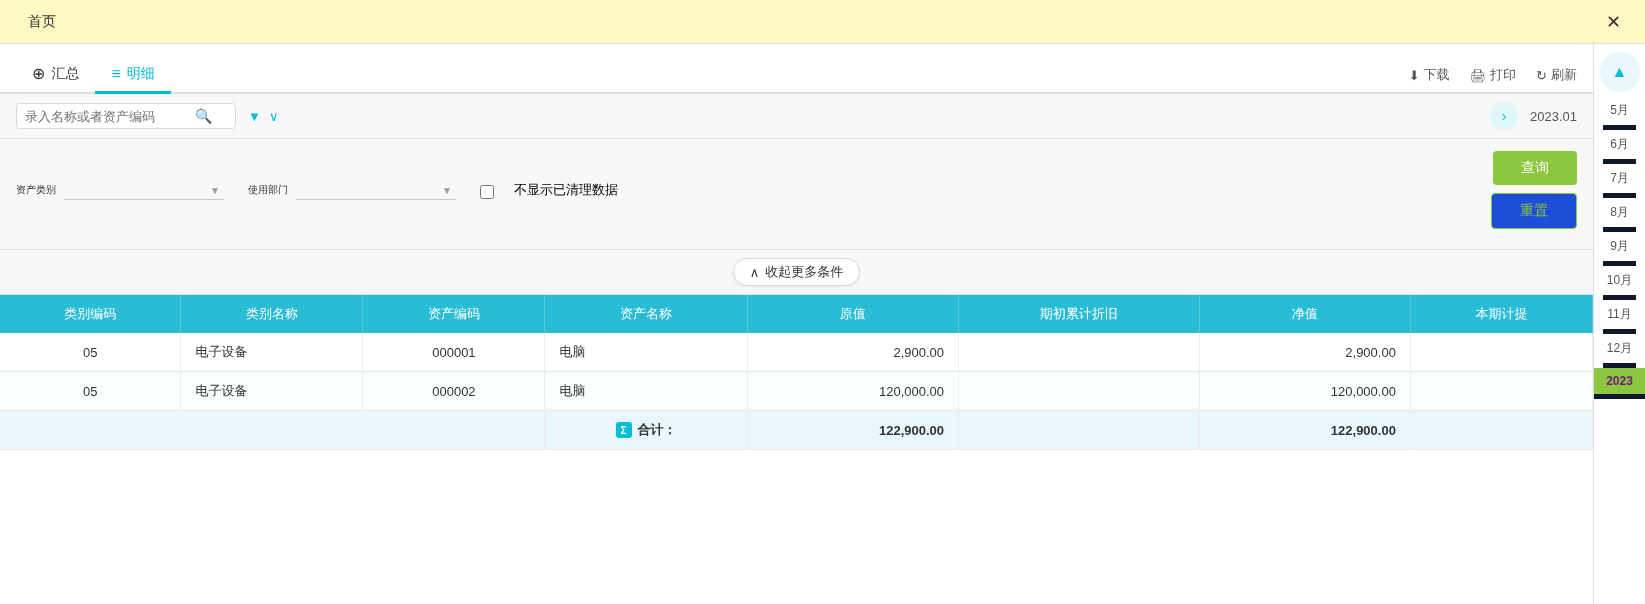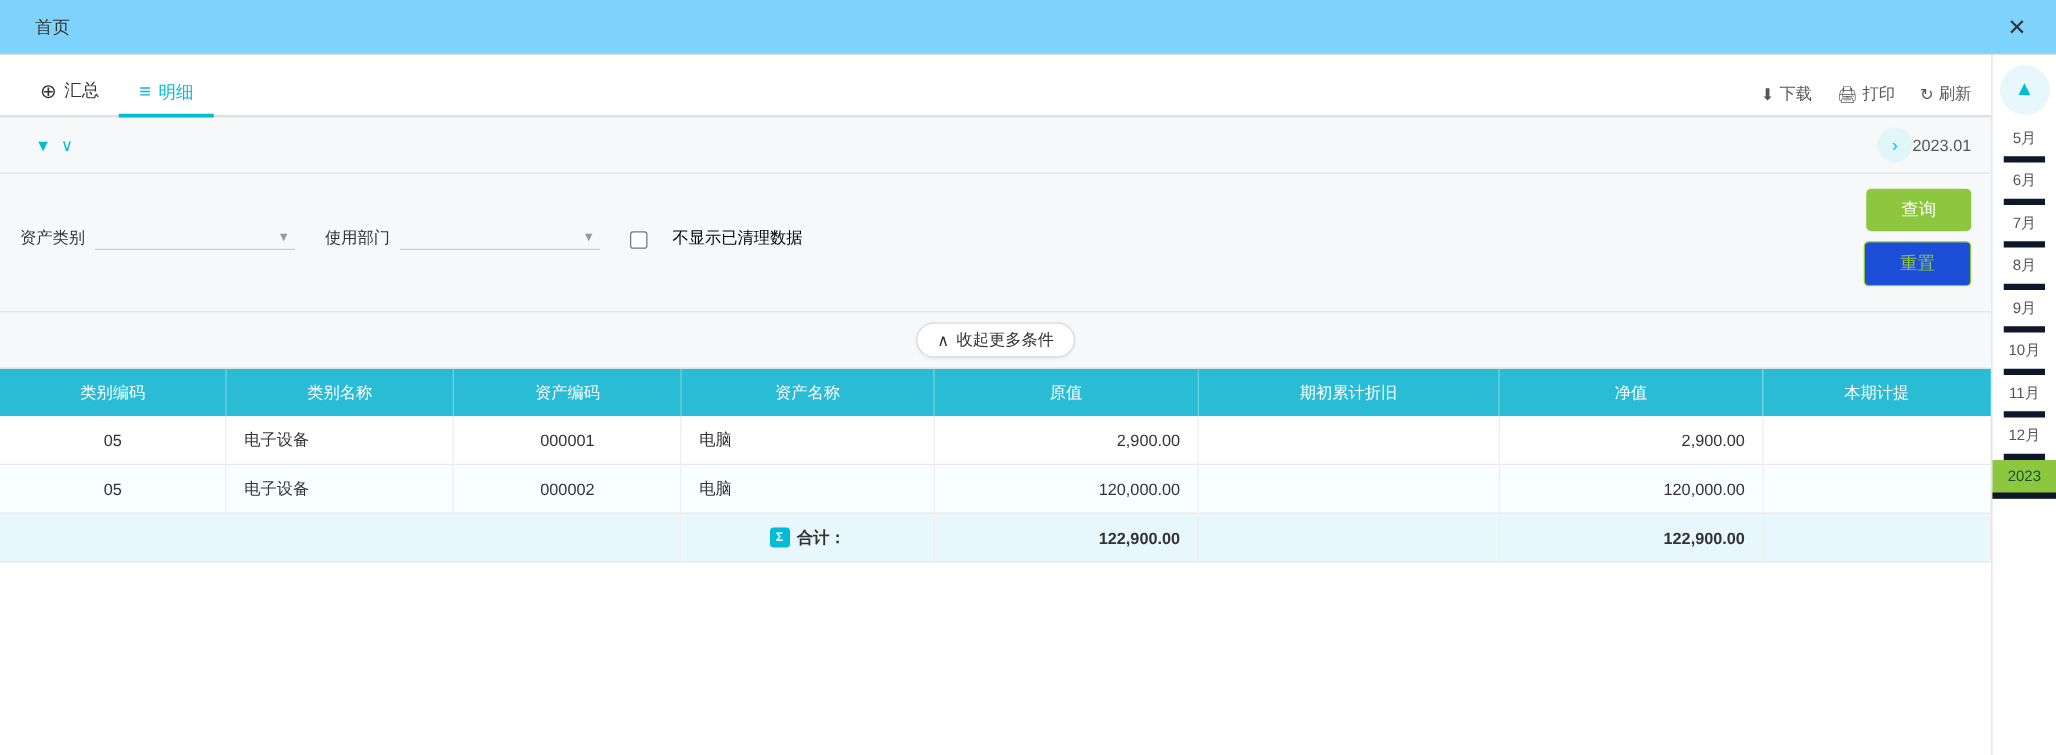--- a/index.html
+++ b/index.html
@@ -11,21 +11,21 @@
       height: 604px;
       overflow: hidden;
       display: flex;
       flex-direction: column;
     }
 
     
     .top-nav {
       display: flex;
       align-items: center;
-      background: #7dd3fc;
+      background: #fef9c3;
       height: 44px;
       border-bottom: 1px solid #e0e0e0;
       padding: 0 16px;
       flex-shrink: 0;
     }
     .nav-home {
       color: #333;
       font-size: 14px;
       padding: 0 12px;
       cursor: pointer;
@@ -160,21 +160,21 @@
       background: #e0f7fa;
       border-radius: 50%;
       display: flex;
       align-items: center;
       justify-content: center;
       cursor: pointer;
       color: #00bcd4;
       font-size: 14px;
     }
     .date-label {
-      margin-left: 0;
+      margin-left: 12px;
       color: #555;
       font-size: 13px;
       white-space: nowrap;
     }
 
     
     .advanced-filters {
       background: #f7f8fa;
       padding: 12px 16px;
       border-bottom: 1px solid #e0e0e0;
@@ -186,21 +186,21 @@
       gap: 24px;
       margin-bottom: 8px;
     }
     .filter-field {
       display: flex;
       align-items: center;
       gap: 8px;
     }
     .filter-label {
       color: #333;
-      font-size: 13px;
+      font-size: 10px;
       white-space: nowrap;
       text-align: right;
     }
     .filter-select {
       width: 160px;
       border: none;
       border-bottom: 1px solid #ccc;
       background: transparent;
       font-size: 13px;
       padding: 2px 20px 2px 4px;
@@ -372,22 +372,22 @@
       width: 100%;
       text-align: center;
       padding: 6px 4px;
       font-size: 12px;
       color: #555;
       cursor: pointer;
       border-bottom: 5px solid #0f172a;
     }
     .month-item.active-month {
       background: #8dc63f;
-      color: #14532d;
-      font-weight: normal;
+      color: #701a75;
+      font-weight: bold;
     }
   </style>
 </head>
 <body>
 
 <div class="top-nav">
   <div class="nav-home">首页</div>
   <div class="close-window">✕</div>
 </div>
 
@@ -414,20 +414,24 @@
           <span>打印</span>
         </div>
         <div class="toolbar-btn">
           <span>↻</span>
           <span>刷新</span>
         </div>
       </div>
     </div>
 
     <div class="filter-bar">
+      <div class="search-input-wrap">
+        <input class="search-input" type="text" placeholder="录入名称或者资产编码" style="">
+        <span class="search-icon">🔍</span>
+      </div>
       <div class="more-filters">
         <span>▼</span>
         <span></span>
         <span>∨</span>
       </div>
       <div class="nav-arrow-right">›</div>
       <div class="date-label">2023.01</div>
     </div>
 
     <div class="advanced-filters">

